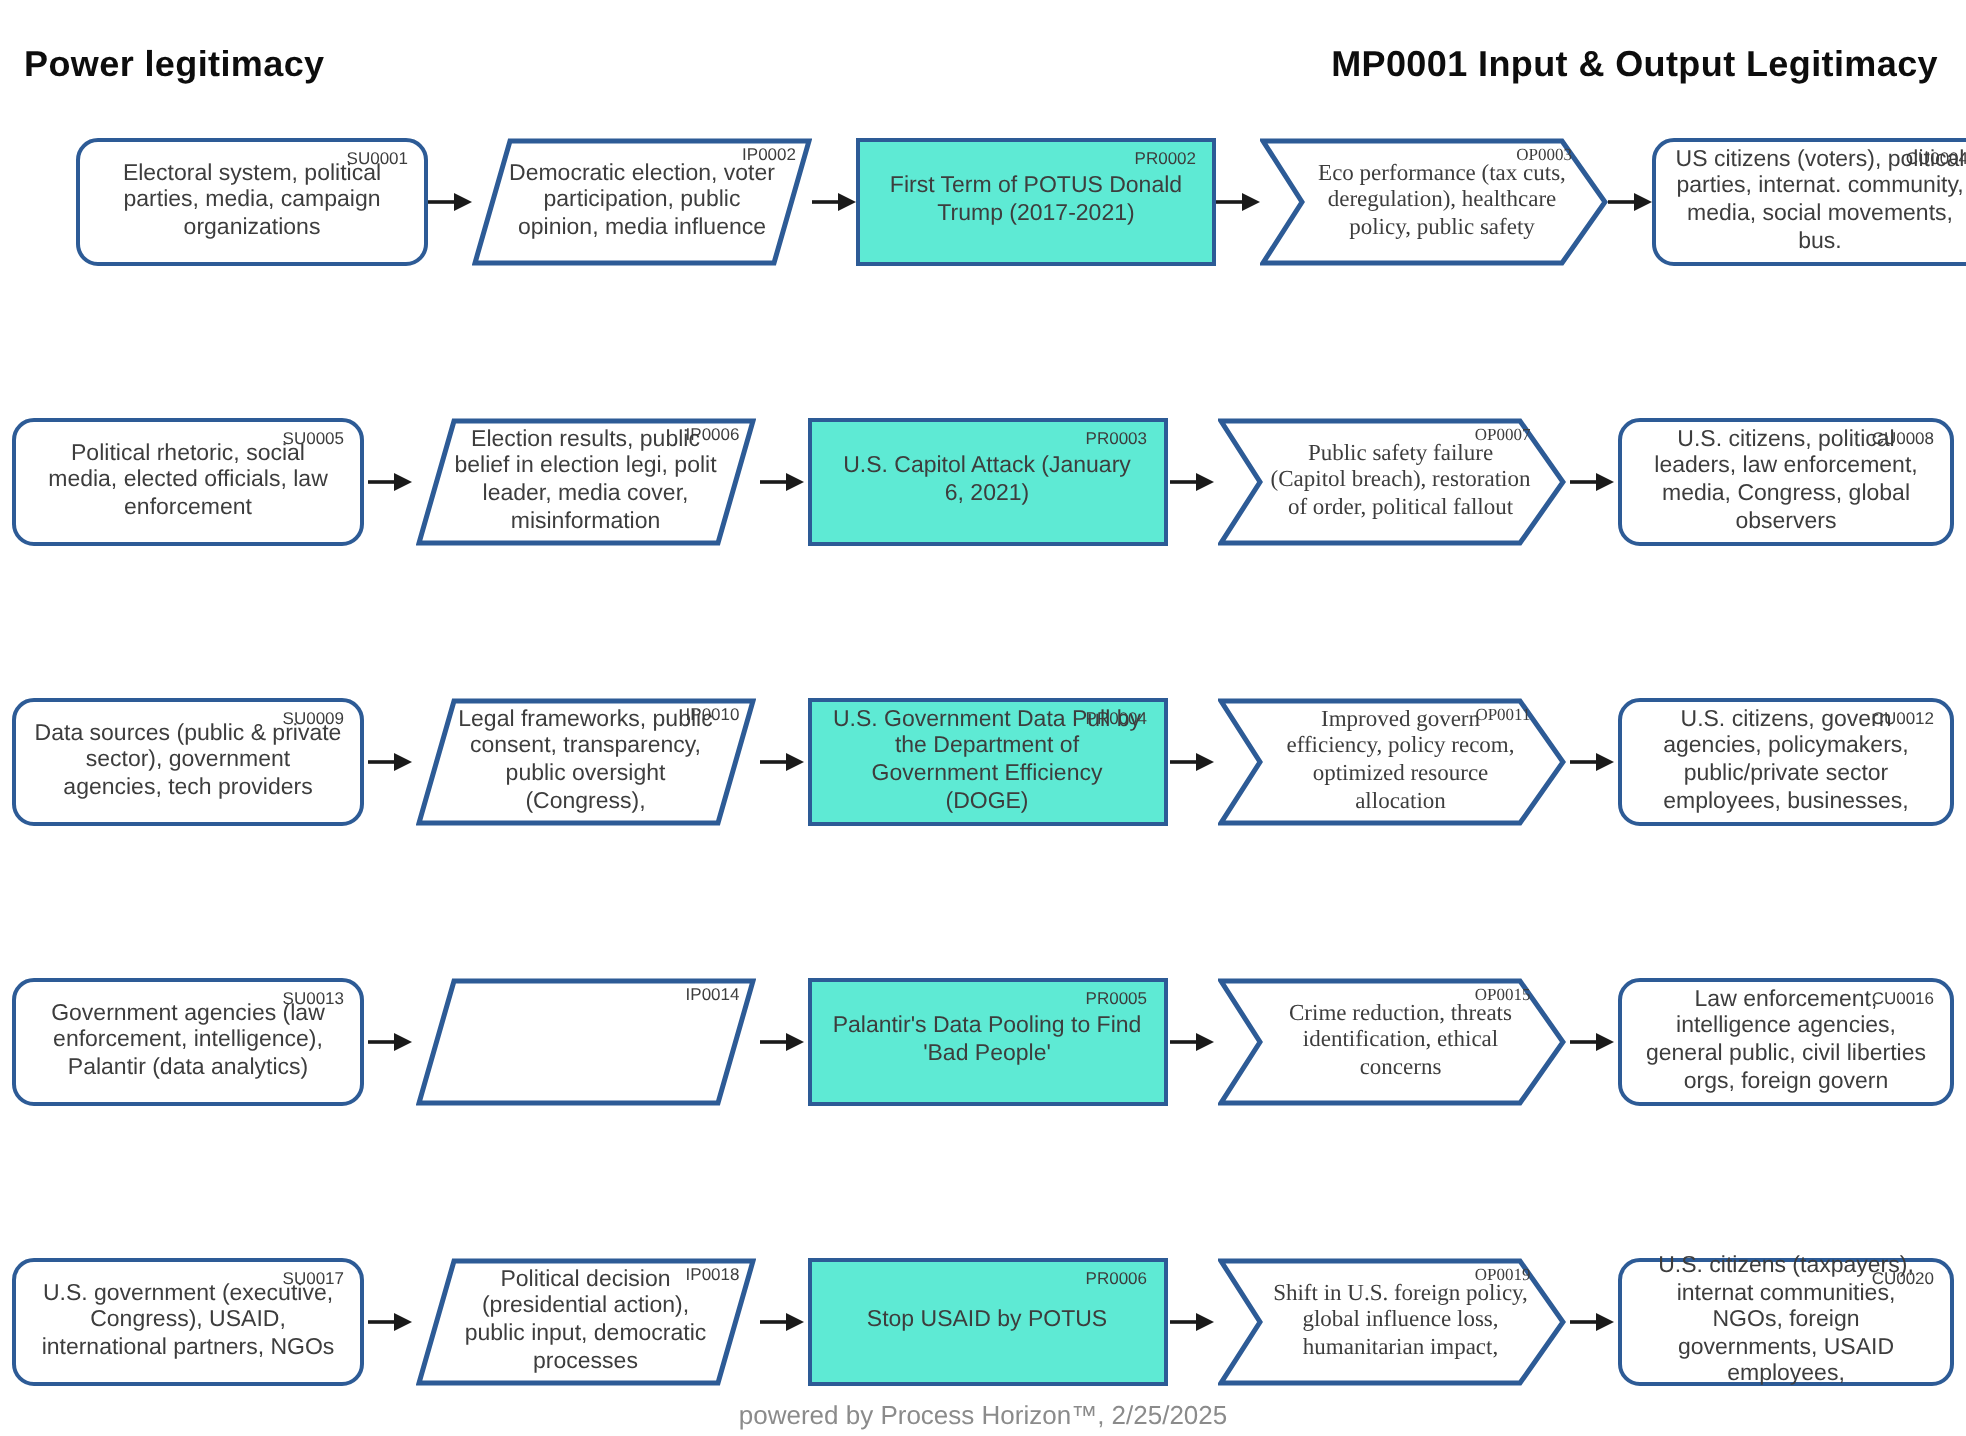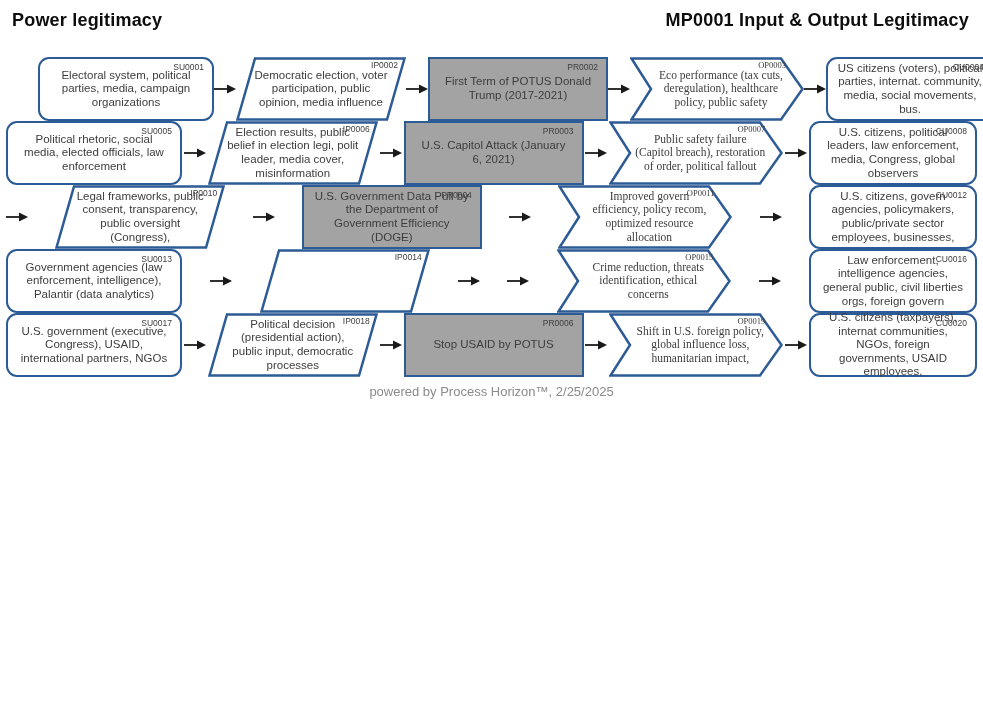--- a/index.html
+++ b/index.html
@@ -6,26 +6,26 @@
   body {
     width:983px; height:718px;
     background:#ffffff;
     font-family:"Liberation Sans", sans-serif;
     position:relative; overflow:hidden;
   }
   .header {
     display:flex; justify-content:space-between; align-items:flex-start;
     padding:10px 14px 0 12px;
   }
-  .title { font-size:18px; font-weight:bold; color:#0d0d0d; letter-spacing:0.2px; }
+  .title { font-size:18px; font-weight:bold; color:#0d0d0d; letter-spacing:0.2px;margin-top:12px; }
 
   .diagram { padding:0 6px; }
   .row {
     display:flex; align-items:center; justify-content:space-between;
-    height:64px; 
+    height:64px; margin-top:76px;
   }
   .row:first-child { margin-top:26px;padding-left:32px; }
 
   .shape {
     position:relative; height:64px; box-sizing:border-box;
     display:flex; align-items:center; justify-content:center;
     text-align:center; flex:none;
   }
   .shape-text {
     position:relative; z-index:1;
@@ -37,21 +37,21 @@
     font-size:8.5px; color:#3d3d3d;
   }
 
   .su, .cu {
     border:2.5px solid #2d5b96; border-radius:11px; background:#fff;
     padding:4px 9px;
   }
   .su { width:176px; }
   .cu { width:168px; }
   .pr {
-    width:180px; border:2.5px solid #2d5b96; background:#a3a3a3; padding:4px 10px;
+    width:180px; border:2.5px solid #2d5b96; background:#5eead4; padding:4px 10px;
   }
   .ip { width:170px; }
   .ip .shape-text { padding:0 18px; }
   .op { width:174px;font-family:Liberation Serif, serif; }
   .op .shape-text { padding:0 18px 0 26px; }
   .op .shape-id { right:18px; }
 
   .shape-bg {
     position:absolute; left:0; top:0; width:100%; height:100%;
     fill:#ffffff; stroke:#2d5b96; stroke-width:2.5;
@@ -175,20 +175,24 @@
           <polygon points="13,1.5 22,6 13,10.5" fill="#1a1a1a"></polygon>
         </svg>
       </div>
     <div class="shape cu">
       <span class="shape-id">CU0008</span>
       <span class="shape-text">U.S. citizens, political leaders, law enforcement, media, Congress, global observers</span>
     </div>
   </div>
 
   <div class="row">
+    <div class="shape su">
+      <span class="shape-id">SU0009</span>
+      <span class="shape-text">Data sources (public &amp; private sector), government agencies, tech providers</span>
+    </div>
     <div class="connector">
         <svg width="22" height="12" viewBox="0 0 22 12">
           <line x1="0" y1="6" x2="14" y2="6" stroke="#1a1a1a" stroke-width="1.8"></line>
           <polygon points="13,1.5 22,6 13,10.5" fill="#1a1a1a"></polygon>
         </svg>
       </div>
     <div class="shape ip">
       <svg class="shape-bg" viewBox="0 0 170 64" preserveAspectRatio="none">
           <polygon points="19,1.5 168.5,1.5 151,62.5 1.5,62.5"></polygon>
         </svg>
@@ -246,20 +250,24 @@
           <polygon points="19,1.5 168.5,1.5 151,62.5 1.5,62.5"></polygon>
         </svg>
       <span class="shape-id">IP0014</span>
     </div>
     <div class="connector">
         <svg width="22" height="12" viewBox="0 0 22 12">
           <line x1="0" y1="6" x2="14" y2="6" stroke="#1a1a1a" stroke-width="1.8"></line>
           <polygon points="13,1.5 22,6 13,10.5" fill="#1a1a1a"></polygon>
         </svg>
       </div>
+    <div class="shape pr">
+      <span class="shape-id">PR0005</span>
+      <span class="shape-text">Palantir's Data Pooling to Find 'Bad People'</span>
+    </div>
     <div class="connector">
         <svg width="22" height="12" viewBox="0 0 22 12">
           <line x1="0" y1="6" x2="14" y2="6" stroke="#1a1a1a" stroke-width="1.8"></line>
           <polygon points="13,1.5 22,6 13,10.5" fill="#1a1a1a"></polygon>
         </svg>
       </div>
     <div class="shape op">
       <svg class="shape-bg" viewBox="0 0 174 64" preserveAspectRatio="none">
           <polygon points="1.5,1.5 151,1.5 172.5,32 151,62.5 1.5,62.5 21,32"></polygon>
         </svg>

